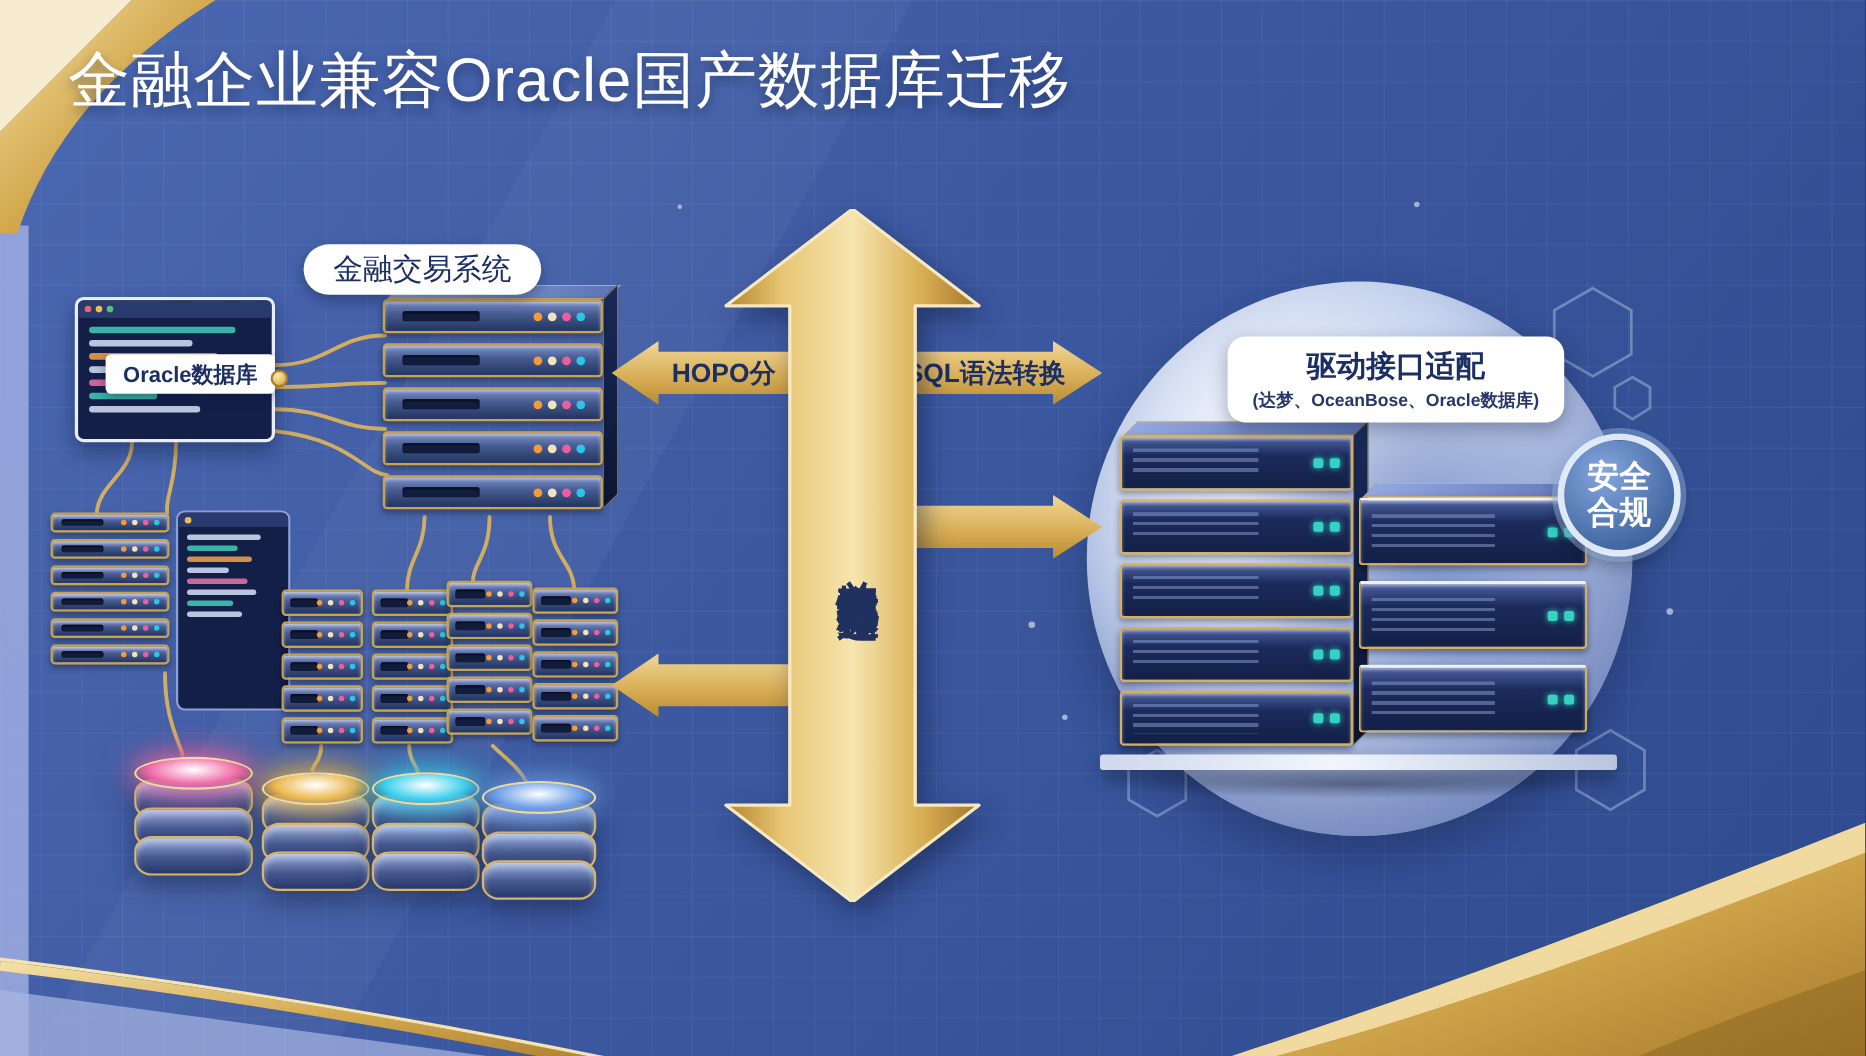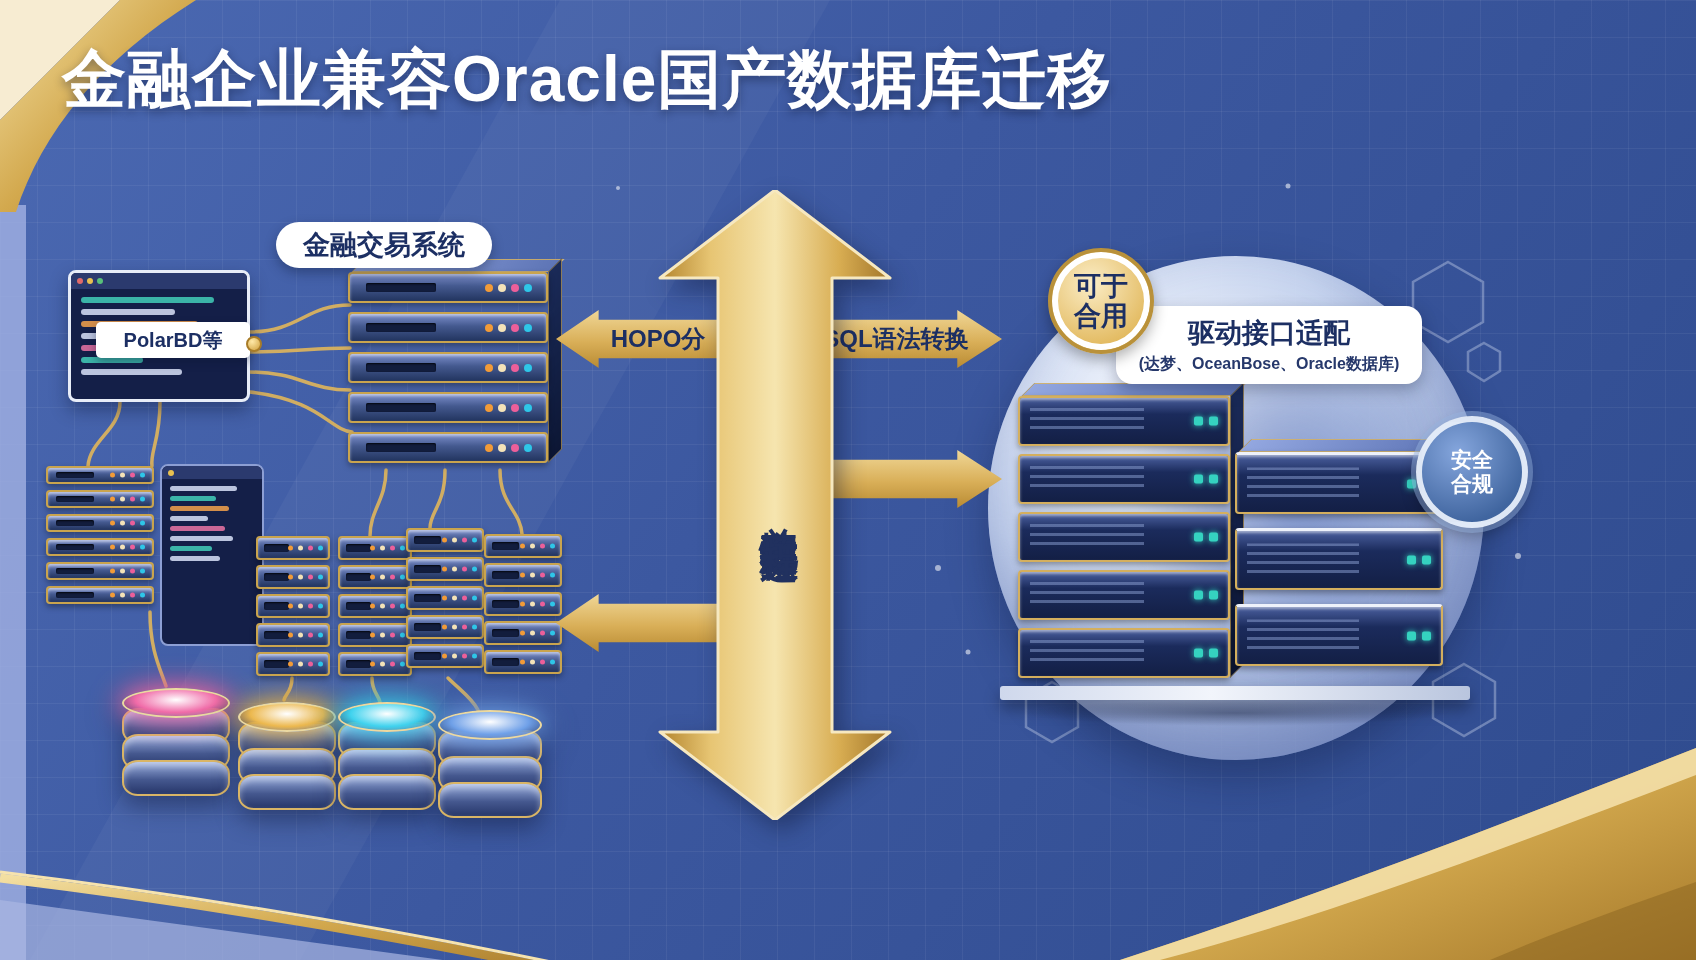--- a/index.html
+++ b/index.html
@@ -13,29 +13,29 @@
     content:''; position:absolute; inset:0; pointer-events:none; z-index:0;
     background-image:
       linear-gradient(rgba(255,255,255,.055) 1px, transparent 1px),
       linear-gradient(90deg, rgba(255,255,255,.055) 1px, transparent 1px);
     background-size:37px 37px;
   }
   .decor { position:absolute; inset:0; z-index:0; pointer-events:none; }
 
   .title {
     position:absolute; left:62px; top:36px; z-index:6;
-    font-size:64px; font-weight:700; color:#ffffff; letter-spacing:1px;
+    font-size:56px; font-weight:400; color:#ffffff; letter-spacing:1px;
     text-shadow:0 4px 10px rgba(10,20,50,.45); white-space:nowrap;
   }
 
   
   .pill {
     position:absolute; z-index:3; background:#fff; border-radius:24px;
     display:flex; align-items:center; justify-content:center;
-    color:var(--navy,#1c2f63); font-weight:700;
+    color:var(--navy,#1c2f63); font-weight:400;
     box-shadow:0 5px 12px rgba(10,20,50,.35);
   }
   .sys { left:276px; top:222px; width:216px; height:46px; font-size:27px; }
 
   .panel { position:absolute; z-index:2; background:#141f48; border-radius:8px; overflow:hidden; }
   .oracle { left:68px; top:270px; width:182px; height:132px; border:3px solid #e8edf8; box-shadow:0 8px 18px rgba(10,20,50,.4); }
   .panel-head { height:16px; background:#2b3a6e; display:flex; align-items:center; gap:4px; padding:0 6px; }
   .ph-dot { width:6px; height:6px; border-radius:50%; display:block; }
   .panel-rows { padding:8px 10px; display:flex; flex-direction:column; gap:6px; }
   .bar { height:6px; border-radius:3px; display:block; opacity:.9; }
@@ -145,21 +145,21 @@
     box-shadow:0 18px 40px rgba(15,25,60,.35), inset 0 -30px 60px rgba(90,110,170,.35); }
   .blob { position:absolute; left:1130px; top:300px; width:330px; height:390px; border-radius:50%; z-index:1;
     background:radial-gradient(closest-side, rgba(45,75,160,.5), rgba(45,75,160,0));
     filter:blur(8px); transform:rotate(-15deg); }
 
   .badge { position:absolute; border-radius:50%; z-index:5; display:flex; flex-direction:column;
     align-items:center; justify-content:center; font-weight:900; line-height:1.12; text-align:center; }
   .avail { left:1048px; top:248px; width:106px; height:106px; font-size:27px; color:var(--navy,#1c2f63);
     background:radial-gradient(circle at 40% 32%, #fbedc6, #e3bb62 70%, #caa043);
     border:4px solid #b9913a; box-shadow:inset 0 0 0 6px #fff, 0 6px 14px rgba(0,0,0,.3); }
-  .secure { left:1416px; top:416px; width:112px; height:112px; font-size:21px; color:#fff;
+  .secure { left:1416px; top:394px; width:112px; height:112px; font-size:29px; color:#fff;
     background:radial-gradient(circle at 36% 30%, #85a6dd, #40659f 75%);
     border:6px solid rgba(235,242,252,.92); box-shadow:0 0 0 5px rgba(150,180,225,.45), 0 8px 16px rgba(0,0,0,.3); }
   .auto { left:1136px; top:696px; width:100px; height:100px; font-size:26px; color:var(--navy,#1c2f63);
     background:radial-gradient(circle at 40% 32%, #fffdf6, #f4e3b4);
     border:6px solid #cda345; box-shadow:inset 0 0 0 4px #fff, 0 6px 14px rgba(0,0,0,.3); }
 
   .db-pill { position:absolute; left:1116px; top:306px; width:306px; height:78px; z-index:4;
     background:#fff; border-radius:16px; box-shadow:0 6px 16px rgba(10,20,50,.3);
     display:flex; flex-direction:column; align-items:center; justify-content:center; gap:3px; }
   .db-title { font-size:27px; font-weight:900; color:var(--navy,#1c2f63); }
@@ -232,21 +232,21 @@
     <div class="panel-rows">
       <span class="bar bt" style="width:85%"></span>
       <span class="bar bw" style="width:60%"></span>
       <span class="bar bo" style="width:75%"></span>
       <span class="bar bw" style="width:50%"></span>
       <span class="bar bp" style="width:70%"></span>
       <span class="bar bt" style="width:40%"></span>
       <span class="bar bw" style="width:65%"></span>
     </div>
   </div>
-  <div class="oracle-tag">PolarBD等</div>
+  <div class="oracle-tag">Oracle数据库</div>
   <i class="coin"></i>
 
   <div class="server-stack main-rack">
     <span class="rack-cap"></span>
     <span class="rack-side"></span>
   <div class="server">
         <span class="slot"></span>
         <span class="dots">
           <i class="do"></i>
           <i class="dc"></i>
@@ -667,24 +667,20 @@
       <div class="server dark">
         <span class="vents"></span>
         <span class="lights">
           <i></i>
           <i></i>
         </span>
       </div>
     </div>
   <div class="platform"></div>
 
-  <div class="badge avail">
-    <span>可于</span>
-    <span>合用</span>
-  </div>
 
   <div class="db-pill">
     <div class="db-title">驱动接口适配</div>
     <div class="db-sub">(达梦、OceanBose、Oracle数据库)</div>
   </div>
 
   <div class="badge secure">
     <span>安全</span>
     <span>合规</span>
   </div>

